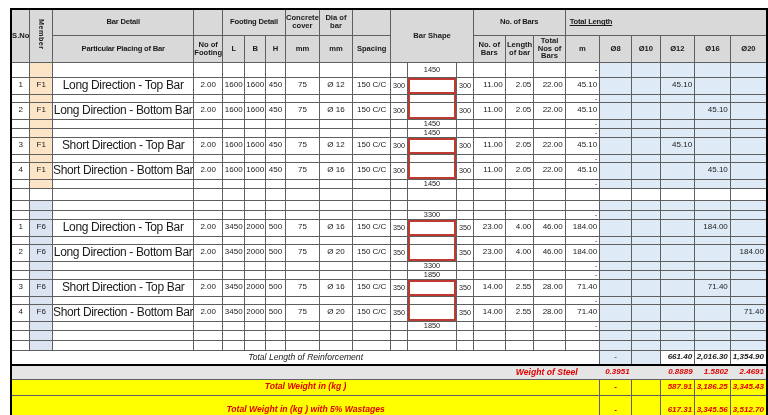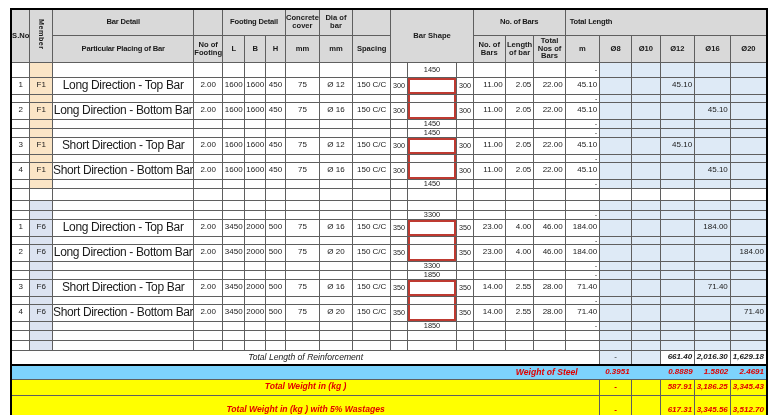--- a/index.html
+++ b/index.html
@@ -4,40 +4,40 @@
 <style>
   html,body{margin:0;padding:0;background:#fff;}
   body{width:768px;height:415px;overflow:hidden;font-family:"Liberation Sans",sans-serif;}
   .wrap{padding:8px 0 0 10px;}
   table{border-collapse:collapse;table-layout:fixed;border:2px solid var(--border_black);}
   td,th{border:1px solid var(--grid);font-size:8px;color:#1a1a1a;padding:0;overflow:hidden;white-space:nowrap;line-height:1.05;}
   th{background:var(--header_gray);font-weight:bold;font-size:7.6px;white-space:normal;text-align:center;}
   th.nowrap{white-space:nowrap;letter-spacing:-0.2px;}
   .hr1{height:26px;}.hr2{height:27px;}
   .vert{writing-mode:vertical-rl;font-size:7.2px;letter-spacing:0.5px;display:inline-block;}
-  .tlh{text-align:left;padding-left:4px;}
+  .tlh{text-align:left;padding-left:4px;text-decoration:underline;}
   .c{text-align:center;}
   .r{text-align:right;padding-right:2px;}
   .placing{font-size:12px;letter-spacing:-0.35px;text-align:center;}
   .mem.f1{background:var(--tan_fill);margin-top:20px;}
   .mem.f6{background:var(--lav_fill);text-align:center;}
   .blue{background:var(--blue_fill);}
   .leg{font-size:7.2px;text-align:center;}
   .shapecell{position:relative;text-align:center;}
   .dimlbl{font-size:7.4px;}
   .sh{position:absolute;top:0;left:0;right:0;bottom:0;}
   .sh-top{border:2px solid var(--shape_red);}
   .sh-bot{border:2px solid var(--shape_red);border-top:none;}
   .sh-legs{border-left:2px solid var(--shape_red);border-right:2px solid var(--shape_red);}
   tr.k-dash td{font-size:7px;line-height:7px;}
   tr.k-dim td{font-size:7.4px;line-height:8px;}
   .totlabel{font-weight:normal;font-style:italic;text-align:center;font-size:8.6px;}
   .bival{font-weight:bold;font-style:italic;}
   .tb{border-bottom:2.5px solid var(--border_black);}
-  .nb{border:none;background:#7dd3fc;}
+  .nb{border:none;background:#e5e5e5;}
   .wlabel{color:var(--text_red);font-weight:bold;font-style:italic;text-align:right;padding-right:22px;font-size:8.6px;}
   .redv{color:var(--text_red);font-weight:bold;font-style:italic;}
   .yel{background:var(--yellow);}
   .ylabel{background:var(--yellow);color:var(--text_red);font-weight:bold;font-style:italic;text-align:center;font-size:8.6px;}
 </style>
 </head>
 <body>
 
 <div class="wrap">
   <table>
@@ -699,21 +699,21 @@
           <td class="r blue"></td>
           <td class="r blue"></td>
           <td class="r blue"></td>
         </tr>
         <tr style="height: 15px;">
           <td colspan="17" class="totlabel tb">Total Length of Reinforcement</td>
           <td class="c blue tb">-</td>
           <td class="c blue tb"></td>
           <td class="r bival tb">661.40</td>
           <td class="r bival tb">2,016.30</td>
-          <td class="r bival tb">1,629.18</td>
+          <td class="r bival tb">1,354.90</td>
         </tr>
         <tr style="height: 14px;">
           <td colspan="17" class="wlabel nb">Weight of Steel</td>
           <td class="r redv nb">0.3951</td>
           <td class="r redv nb"></td>
           <td class="r redv nb">0.8889</td>
           <td class="r redv nb">1.5802</td>
           <td class="r redv nb">2.4691</td>
         </tr>
         <tr style="height: 16px;">

